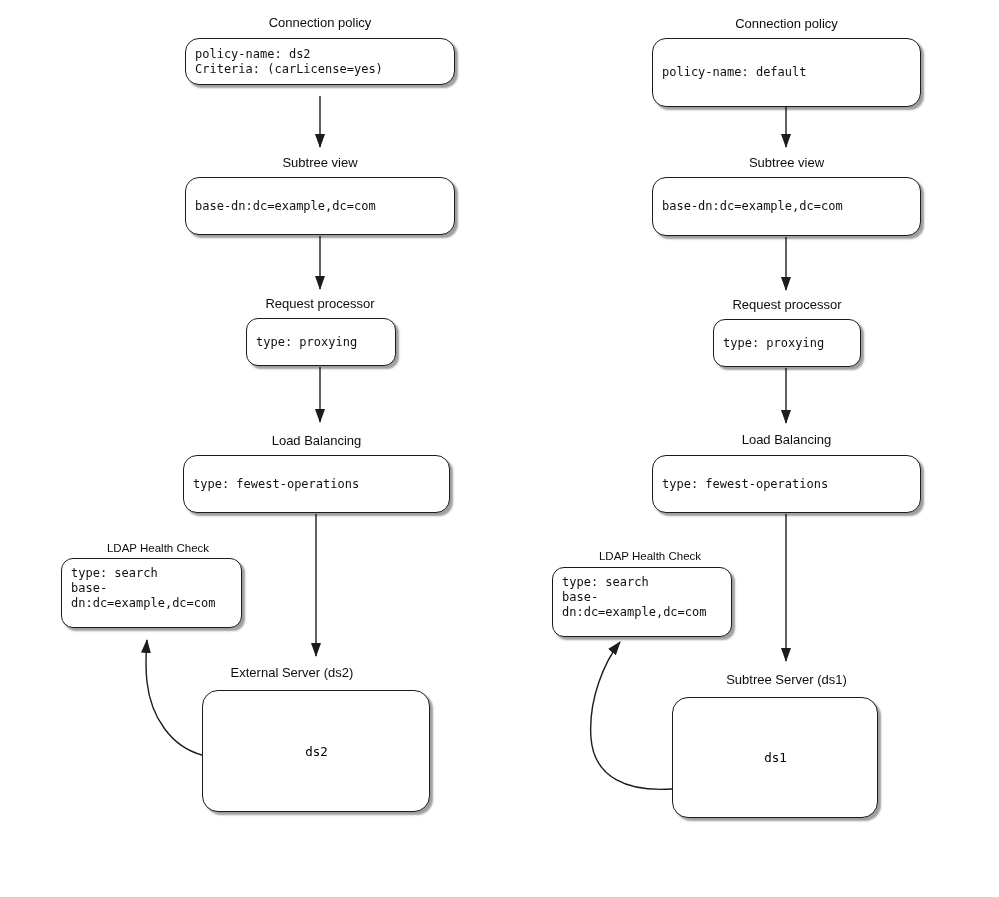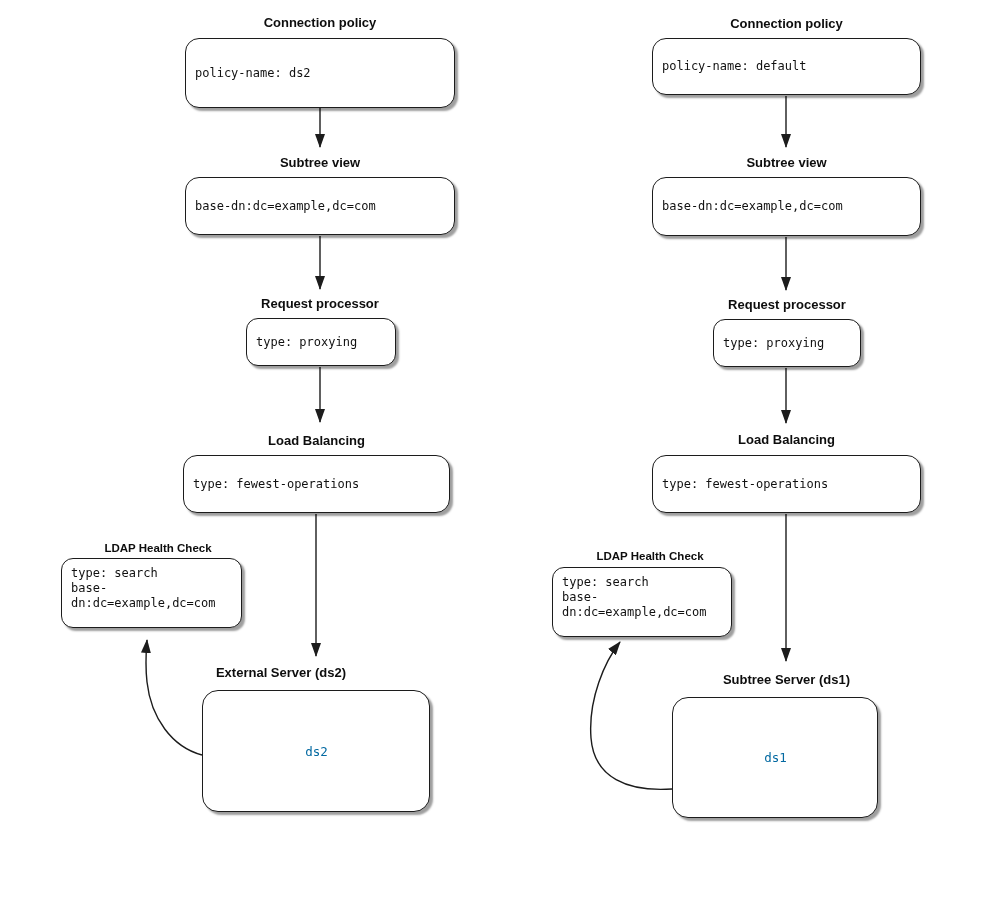--- a/index.html
+++ b/index.html
@@ -24,21 +24,20 @@
     height: 897px;
     pointer-events: none;
   }
   .node-title {
     position: absolute;
     font-size: 13px;
     line-height: 15px;
     text-align: center;
     color: #0d0d0d;
     white-space: nowrap;
-    font-weight: bold;
   }
   .node-title.small {
     font-size: 11.5px;
   }
   .box {
     position: absolute;
     box-sizing: border-box;
     background: #ffffff;
     border: 1.5px solid #1c1c1c;
     border-radius: 14px;
@@ -62,21 +61,21 @@
   .mono-line {
     font-family: "DejaVu Sans Mono", "Liberation Mono", monospace;
     font-size: 12px;
     line-height: 15px;
     color: #111111;
     white-space: nowrap;
   }
   .server-label {
     font-family: "DejaVu Sans Mono", "Liberation Mono", monospace;
     font-size: 12.5px;
-    color: #0369a1;
+    color: #000000;
   }
 </style>
 </head>
 <body>
 
 <div class="canvas">
 
   <svg class="arrows" viewBox="0 0 999 897" xmlns="http://www.w3.org/2000/svg">
     <defs>
       <marker id="ah" markerUnits="userSpaceOnUse" markerWidth="14" markerHeight="10" viewBox="0 0 14 10" refX="13" refY="5" orient="auto">
@@ -92,22 +91,23 @@
     <path d="M786,96 L786,147" stroke="#1c1c1c" stroke-width="1.4" fill="none" marker-end="url(#ah)"></path>
     <path d="M786,237 L786,290" stroke="#1c1c1c" stroke-width="1.4" fill="none" marker-end="url(#ah)"></path>
     <path d="M786,368 L786,423" stroke="#1c1c1c" stroke-width="1.4" fill="none" marker-end="url(#ah)"></path>
     <path d="M786,514 L786,661" stroke="#1c1c1c" stroke-width="1.4" fill="none" marker-end="url(#ah)"></path>
 
     <path d="M202,755 C172,747 151,718 147,682 C145,664 146,652 147,640" stroke="#1c1c1c" stroke-width="1.4" fill="none" marker-end="url(#ah)"></path>
     <path d="M672,789 C628,792 594,778 591,738 C588,699 605,661 620,642" stroke="#1c1c1c" stroke-width="1.4" fill="none" marker-end="url(#ah)"></path>
   </svg>
 
   <div class="node-title" style="left:185px; top:15px; width:270px;">Connection policy</div>
-  <div class="box" style="left:185px; top:38px; width:270px; height:70px;">
+  <div class="box" style="left:185px; top:38px; width:270px; height:47px;">
     <div class="mono-line">policy-name: ds2</div>
+    <div class="mono-line">Criteria: (carLicense=yes)</div>
   </div>
 
   <div class="node-title" style="left:185px; top:155px; width:270px;">Subtree view</div>
   <div class="box" style="left:185px; top:177px; width:270px; height:58px;">
     <div class="mono-line">base-dn:dc=example,dc=com</div>
   </div>
 
   <div class="node-title" style="left:245px; top:296px; width:150px;">Request processor</div>
   <div class="box" style="left:246px; top:318px; width:150px; height:48px; border-radius:12px;">
     <div class="mono-line">type: proxying</div>
@@ -118,27 +118,27 @@
     <div class="mono-line">type: fewest-operations</div>
   </div>
 
   <div class="node-title small" style="left:68px; top:541px; width:180px;">LDAP Health Check</div>
   <div class="box top-align" style="left:61px; top:558px; width:181px; height:70px; border-radius:12px;">
     <div class="mono-line">type: search</div>
     <div class="mono-line">base-</div>
     <div class="mono-line">dn:dc=example,dc=com</div>
   </div>
 
-  <div class="node-title" style="left:167px; top:665px; width:228px;">External Server (ds2)</div>
+  <div class="node-title" style="left:178px; top:665px; width:228px;">External Server (ds2)</div>
   <div class="box center-text big-radius" style="left:202px; top:690px; width:228px; height:122px;">
     <div class="server-label">ds2</div>
   </div>
 
   <div class="node-title" style="left:652px; top:16px; width:269px;">Connection policy</div>
-  <div class="box" style="left:652px; top:38px; width:269px; height:57px;">
+  <div class="box" style="left:652px; top:38px; width:269px; height:69px;">
     <div class="mono-line">policy-name: default</div>
   </div>
 
   <div class="node-title" style="left:652px; top:155px; width:269px;">Subtree view</div>
   <div class="box" style="left:652px; top:177px; width:269px; height:59px;">
     <div class="mono-line">base-dn:dc=example,dc=com</div>
   </div>
 
   <div class="node-title" style="left:712px; top:297px; width:150px;">Request processor</div>
   <div class="box" style="left:713px; top:319px; width:148px; height:48px; border-radius:12px;">

